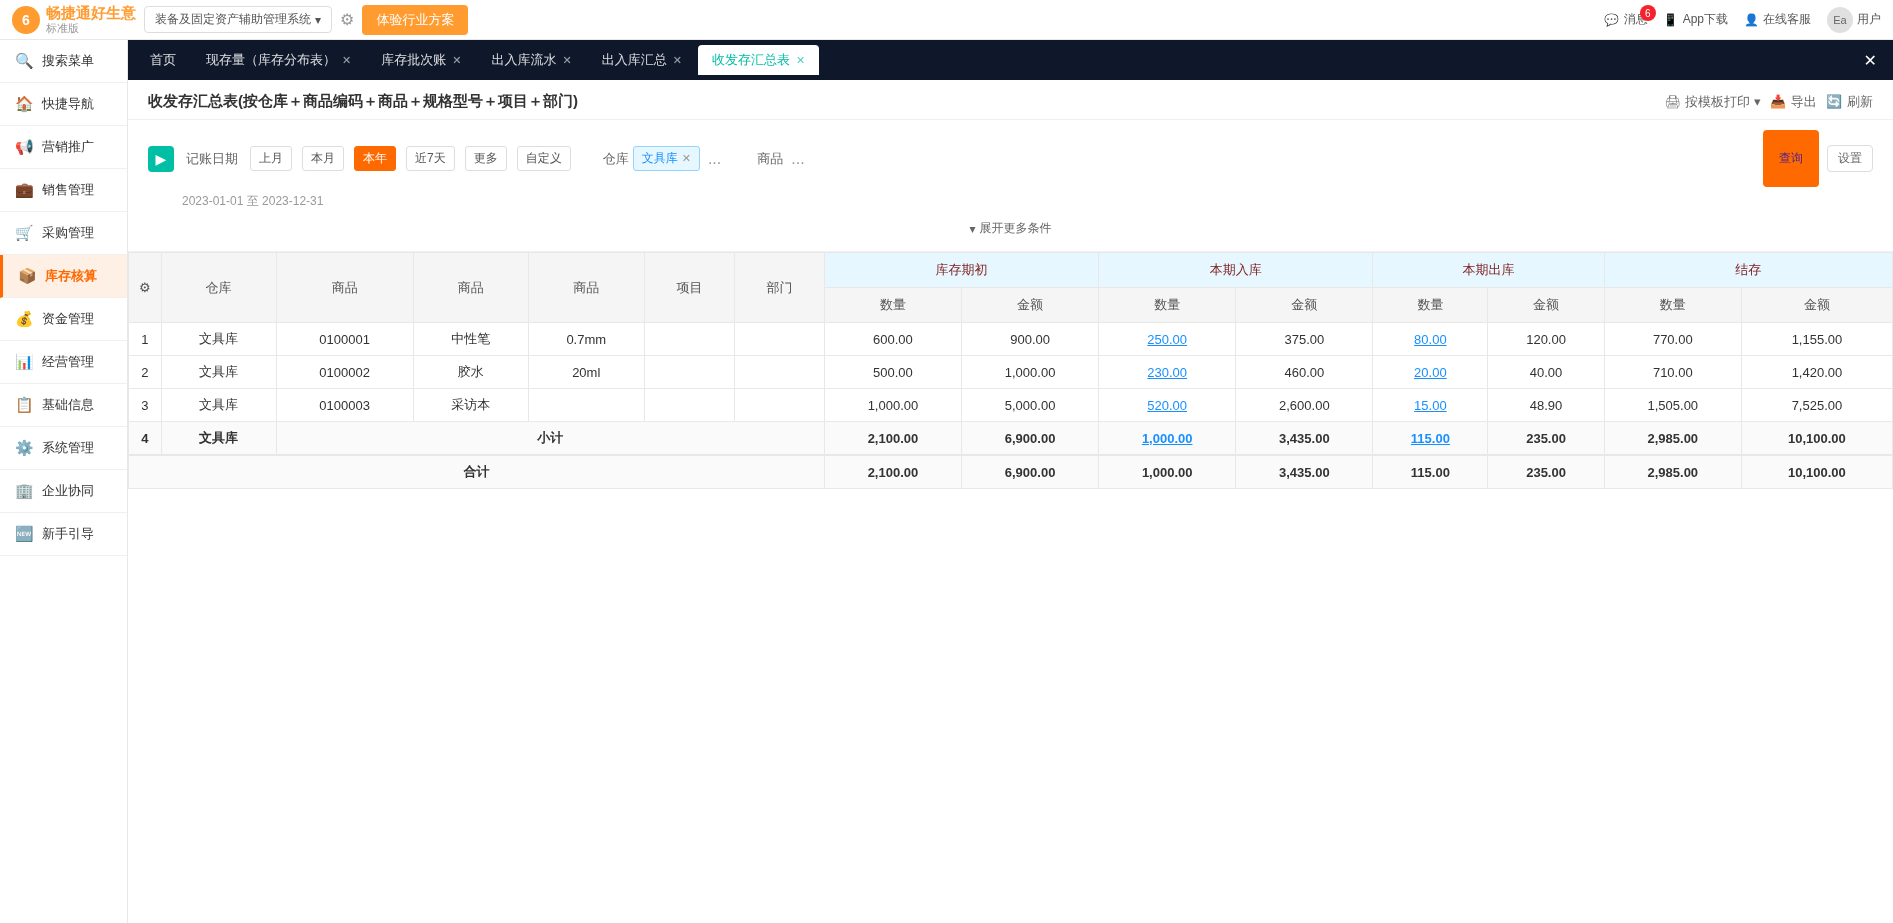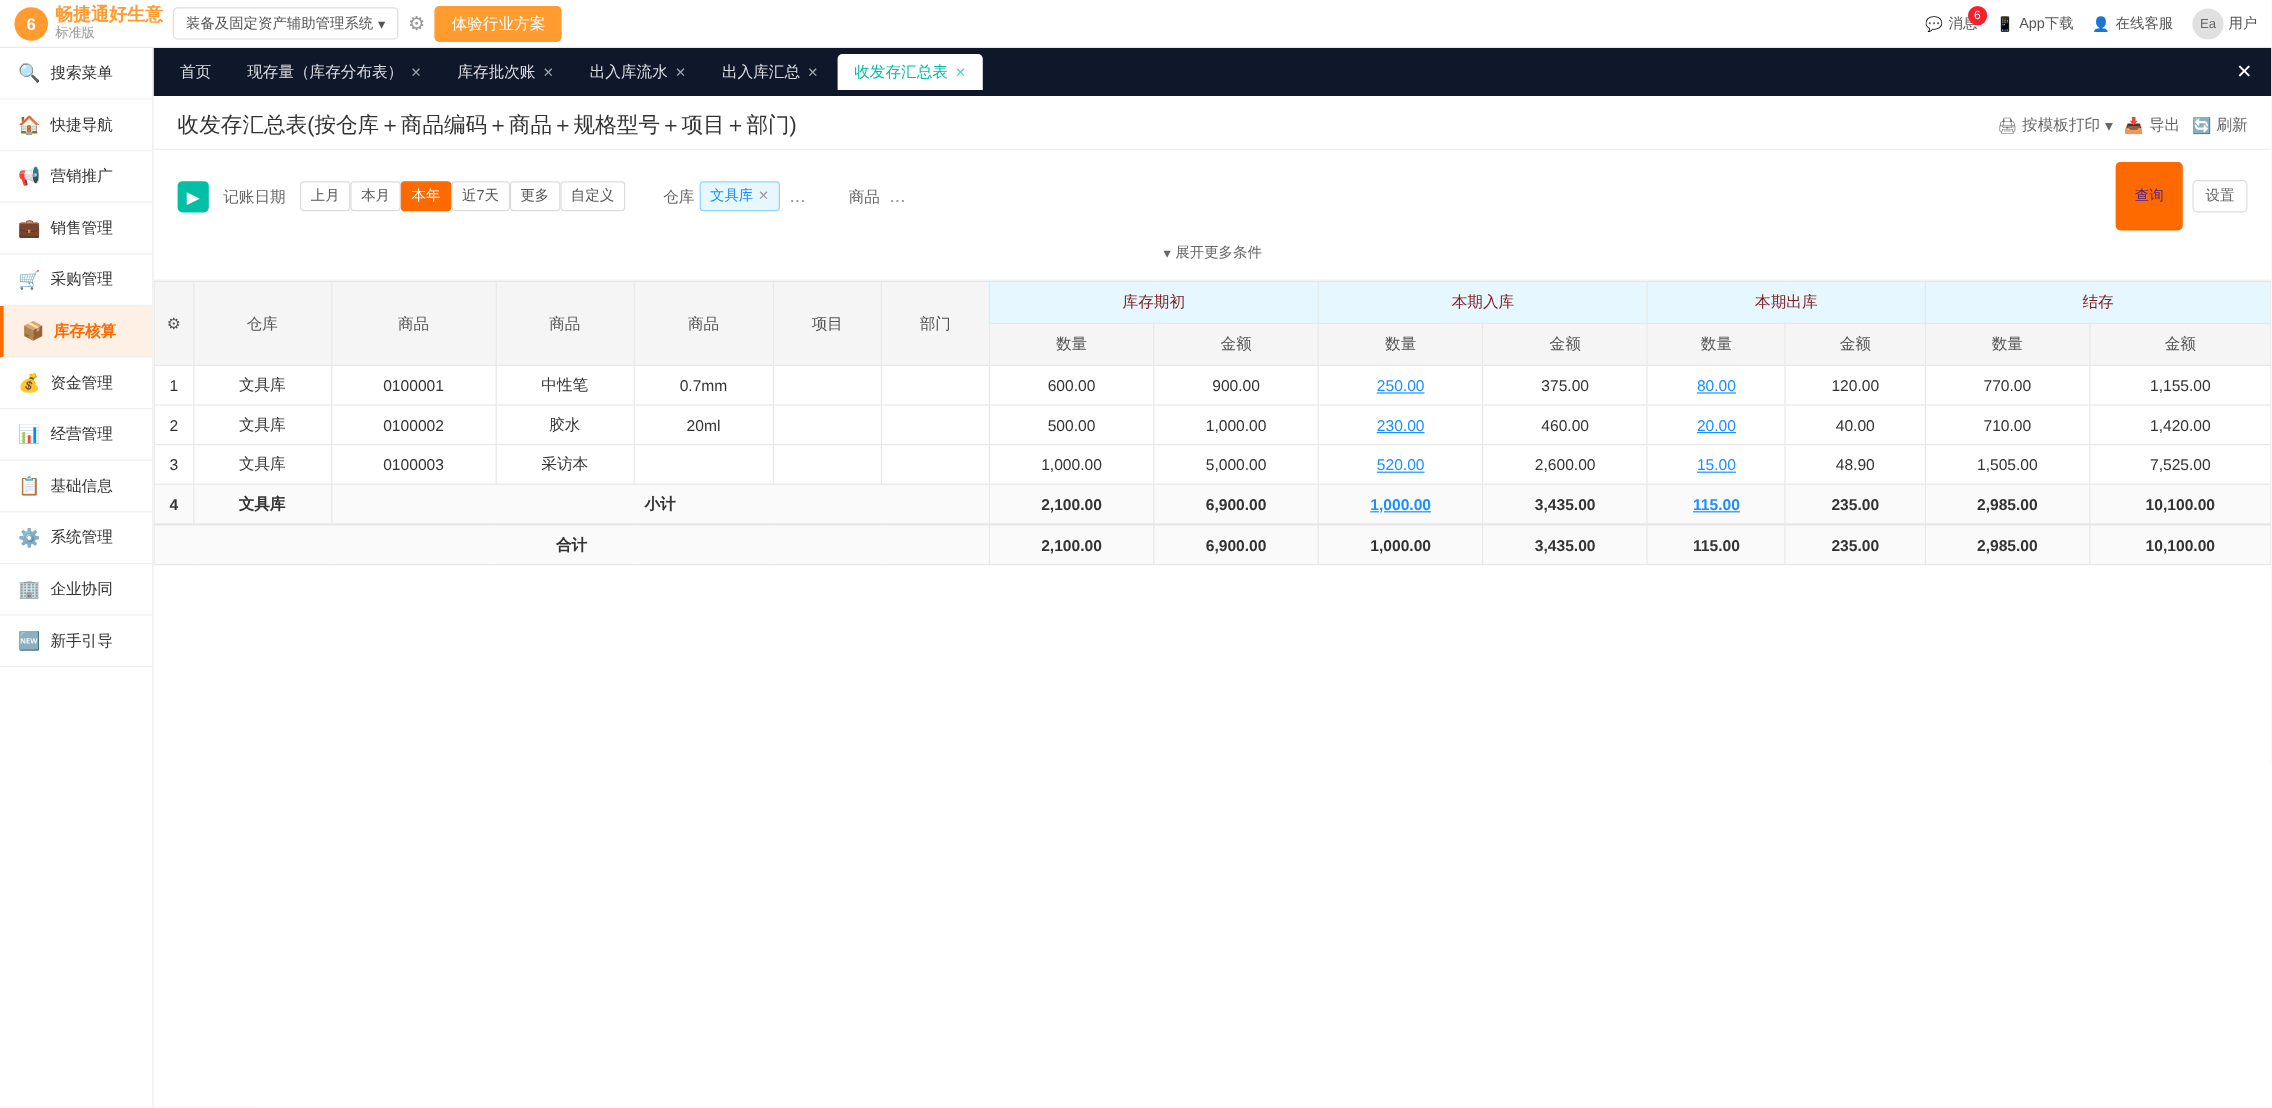--- a/index.html
+++ b/index.html
@@ -37,26 +37,26 @@
     .tab { display: flex; align-items: center; gap: 6px; padding: 6px 14px; border-radius: 4px 4px 0 0; cursor: pointer; font-size: 13px; color: rgba(255,255,255,0.85); white-space: nowrap; }
     .tab.active { background: #fff; color: #00bfa5; font-weight: normal; text-align: right; }
     .tab-close { font-size: 11px; color: inherit; opacity: 0.7; cursor: pointer; }
     .tab-bar-end { margin-left: auto; color: #fff; font-size: 16px; cursor: pointer; padding: 4px 8px; }
 
     
     .page-content { flex: 1; display: flex; flex-direction: column; overflow: hidden; background: #fff; margin: 0; }
 
     
     .page-header { padding: 12px 20px 8px; border-bottom: 1px solid #f0f0f0; display: flex; align-items: center; justify-content: space-between; }
-    .page-title { font-size: 18px; font-weight: normal; color: #333; }
+    .page-title { font-size: 15px; font-weight: bold; color: #333; }
     .page-actions { display: flex; align-items: center; gap: 10px; font-size: 13px; color: #555; }
     .page-actions .action-btn { display: flex; align-items: center; gap: 4px; cursor: pointer; color: #666; }
     .filter-toggle-btn { background: #00bfa5; color: #fff; border: none; border-radius: 4px; width: 26px; height: 26px; cursor: pointer; display: flex; align-items: center; justify-content: center; font-size: 14px; }
     .filter-label { color: #666; font-size: 13px; }
-    .date-range { display: flex; align-items: flex-start; gap: 0; }
+    .date-range { display: flex; align-items: flex-start; gap: 10px; }
     .date-btn { padding: 3px 8px; border: 1px solid #ddd; border-radius: 3px; cursor: pointer; font-size: 12px; color: #555; background: #fff; }
     .date-btn.active { background: #ff6a00; color: #fff; border-color: #ff6a00; }
     .date-text { font-size: 12px; color: #999; }
     .warehouse-tag { display: flex; align-items: center; gap: 4px; padding: 3px 8px; background: #e6f7ff; border: 1px solid #91d5ff; border-radius: 3px; font-size: 12px; color: #1890ff; }
     .tag-close { cursor: pointer; color: #999; font-size: 11px; }
     .ellipsis-btn { color: #999; cursor: pointer; font-size: 16px; padding: 0 4px; }
     .goods-label { color: #666; font-size: 13px; }
     .expand-btn { display: flex; align-items: center; gap: 4px; color: #666; cursor: pointer; font-size: 12px; border: none; background: none; padding: 4px 8px; }
     .query-btn { background: #ff6a00; color: #4c1d95; border: none; border-radius: 4px; padding: 20px 16px; cursor: pointer; font-size: 12px; }
     .set-btn { color: #666; border: 1px solid #ddd; border-radius: 4px; padding: 4px 10px; cursor: pointer; font-size: 12px; background: #fff; }
@@ -239,20 +239,24 @@
             <span class="ellipsis-btn">...</span>
           </span>
           <span style="display:flex; align-items:center; gap:4px; margin-left:20px;">
             <span class="goods-label">商品</span>
             <span class="ellipsis-btn">...</span>
           </span>
           <div style="margin-left:auto; display:flex; gap:8px; align-items:center;">
             <button class="query-btn">查询</button>
             <button class="set-btn">设置</button>
           </div>
+        </div>
+        <div style="display:flex; align-items:center; gap:8px;">
+          <span style="width:26px;"></span>
+          <span class="date-text">2023-01-01 至 2023-12-31</span>
         </div>
         <div style="display:flex; justify-content:center; margin-top:6px;">
           <button class="expand-btn">
             <span>▾</span>
             <span>展开更多条件</span>
           </button>
         </div>
       </div>
 
       <div class="table-wrapper">

